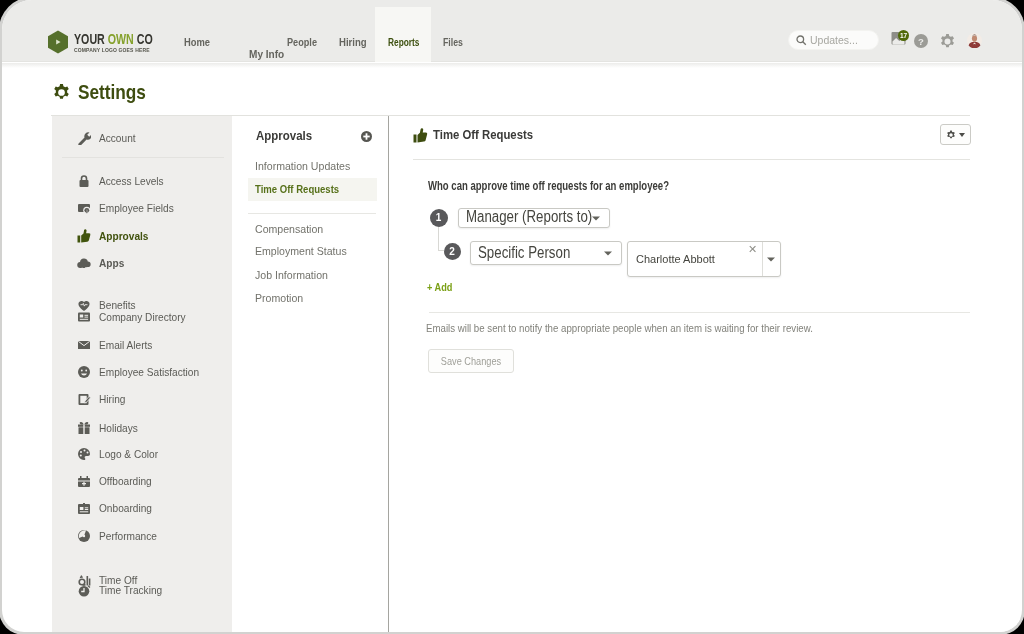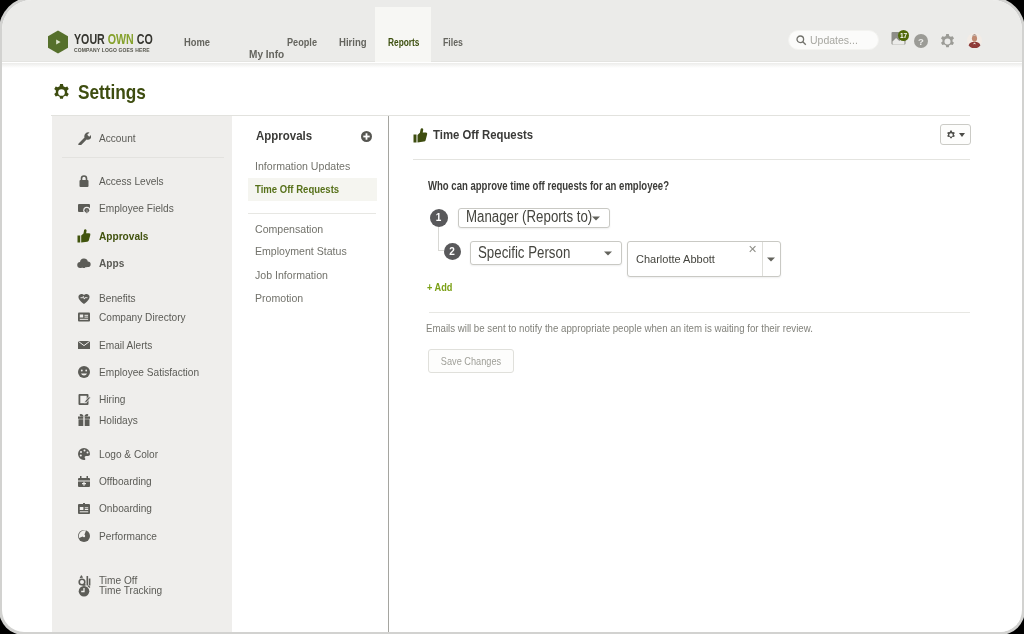--- a/index.html
+++ b/index.html
@@ -166,21 +166,21 @@
         <span class="txt">Approvals</span>
       </div>
       <div class="srow" style="top: 133px; font-weight: bold;">
         <svg class="ico" width="14" height="14" viewBox="0 0 14 14">
           <g class="icon">
             <path d="M3.5 12 a3 3 0 0 1-0.5-6 a4 4 0 0 1 7.8-0.6 a2.8 2.8 0 0 1 0.1 5.6 z M7 5.5 l2.9 3.2 h-1.9 v3.3 h-2 v-3.3 H4.1 z"></path>
           </g>
         </svg>
         <span class="txt">Apps</span>
       </div>
-      <div class="srow" style="top: 168px; padding-left: 48px;">
+      <div class="srow" style="top: 175px; padding-left: 48px;">
         <svg class="ico" width="14" height="14" viewBox="0 0 14 14">
           <g class="icon">
             <path d="M7 13 C2 9.5 0.8 6.8 1.8 4.6 A3.2 3.2 0 0 1 7 4 a3.2 3.2 0 0 1 5.2 0.6 C13.2 6.8 12 9.5 7 13 z"></path>
             <path d="M3.5 6.7 h2.2 l0.6-1.3 l1 2.7 l0.7-1.4 h2.5" stroke="#efeeec" stroke-width="0.9" fill="none"></path>
           </g>
         </svg>
         <span class="txt">Benefits</span>
       </div>
       <div class="srow" style="top: 187.5px;">
         <svg class="ico" width="14" height="14" viewBox="0 0 14 14">
@@ -217,21 +217,21 @@
       <div class="srow" style="top: 269.5px;">
         <svg class="ico" width="14" height="14" viewBox="0 0 14 14">
           <g class="icon">
             <rect x="1.5" y="2" width="10" height="11" rx="1"></rect>
             <rect x="3.3" y="3.8" width="6.4" height="7.4" fill="#efeeec"></rect>
             <path d="M8 9 l4-4.5 l1.5 1.3 L9.5 10.3 l-2 0.6 z" stroke="#efeeec" stroke-width="0.8"></path>
           </g>
         </svg>
         <span class="txt">Hiring</span>
       </div>
-      <div class="srow" style="top: 290px;">
+      <div class="srow" style="top: 298px;">
         <svg class="ico" width="14" height="14" viewBox="0 0 14 14">
           <g class="icon">
             <rect x="1.5" y="6.3" width="11" height="6.7"></rect>
             <rect x="1" y="3.5" width="12" height="2.3"></rect>
             <rect x="6.3" y="3" width="1.4" height="10" fill="#efeeec"></rect>
             <path d="M4 3.4 c-1.8-0.6-1.8-2.6 0-2.4 c1.4 0.2 2.3 1.3 2.6 2.4 z M10 3.4 c1.8-0.6 1.8-2.6 0-2.4 c-1.4 0.2-2.3 1.3-2.6 2.4 z"></path>
           </g>
         </svg>
         <span class="txt">Holidays</span>
       </div>

